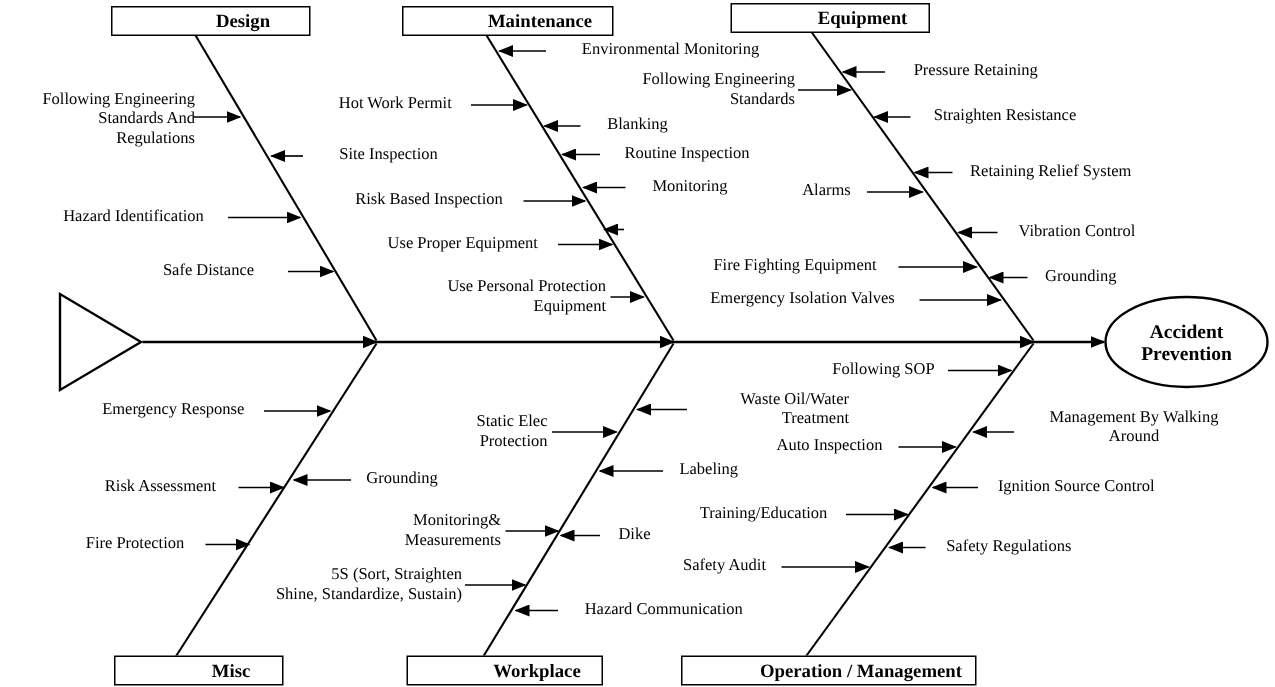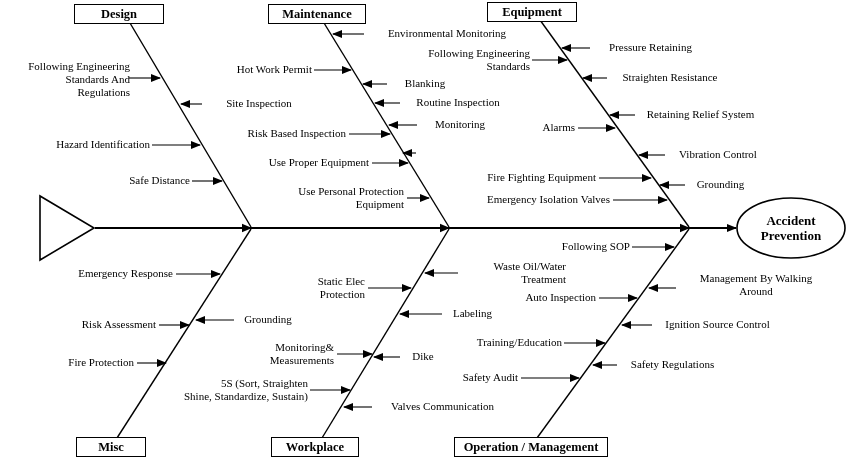--- a/index.html
+++ b/index.html
@@ -1,23 +1,23 @@
 <!DOCTYPE html>
 <html><head>
 <meta charset="utf-8">
 <style>
   html,body{margin:0;padding:0;background:#fff;}
   #stage{position:relative;width:850px;height:458px;background:#fff;overflow:hidden;
          font-family:"Liberation Serif",serif;color:#000;}
   #wires{position:absolute;left:0;top:0;}
   .lbl{position:absolute;font-size:11px;line-height:1.18;white-space:pre-line;}
-  .al{text-align:center}.ar{text-align:right}.ac{text-align:right}
+  .al{text-align:center}.ar{text-align:center}.ac{text-align:right}
   .cat{position:absolute;border:1.6px solid #000;background:#fff;height:18px;
        display:flex;align-items:center;justify-content:center;
-       font-weight:bold;font-size:12.5px;}
+       font-weight:bold;font-size:12.5px;padding-left:43px;}
   .head-label{position:absolute;left:737px;top:214px;width:108px;text-align:center;
        font-weight:bold;font-size:13px;line-height:1.15;}
 </style>
 </head>
 <body>
 
 <div id="stage">
 
   <svg id="wires" width="850" height="458" viewBox="0 0 850 458">
     <defs>
@@ -139,21 +139,21 @@
   <div class="lbl ac" style="left:293px;top:275px;width:72px">Static Elec
 Protection</div>
   <div class="lbl ac" style="left:461px;top:260px;width:105px">Waste Oil/Water
 Treatment</div>
   <div class="lbl al" style="left:445px;top:307px;width:55px">Labeling</div>
   <div class="lbl ac" style="left:250px;top:341px;width:84px">Monitoring&amp;
 Measurements</div>
   <div class="lbl al" style="left:403px;top:350px;width:40px">Dike</div>
   <div class="lbl ac" style="left:163px;top:377px;width:145px">5S (Sort, Straighten
 Shine, Standardize, Sustain)</div>
-  <div class="lbl al" style="left:375px;top:400px;width:135px">Valves Communication</div>
+  <div class="lbl al" style="left:375px;top:400px;width:135px">Hazard Communication</div>
 
   <div class="lbl ar" style="left:548px;top:240px;width:82px">Following SOP</div>
   <div class="lbl al" style="left:680px;top:272px;width:152px">Management By Walking
 Around</div>
   <div class="lbl ar" style="left:510px;top:291px;width:86px">Auto Inspection</div>
   <div class="lbl al" style="left:655px;top:318px;width:125px">Ignition Source Control</div>
   <div class="lbl ar" style="left:456px;top:336px;width:106px">Training/Education</div>
   <div class="lbl al" style="left:620px;top:358px;width:105px">Safety Regulations</div>
   <div class="lbl ar" style="left:448px;top:371px;width:70px">Safety Audit</div>
 

